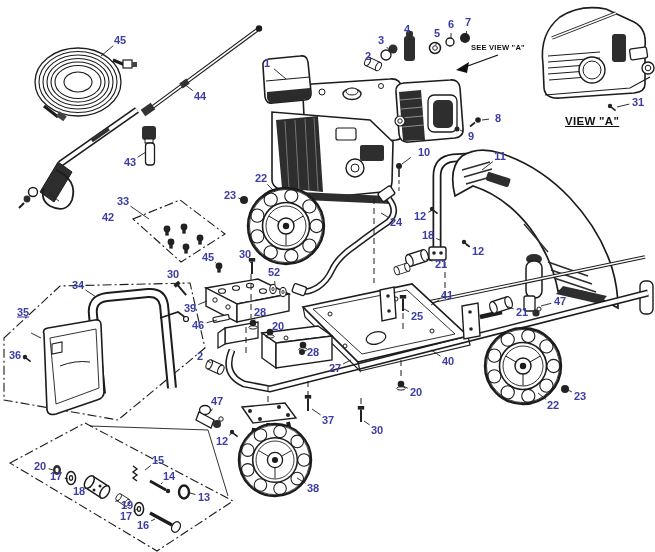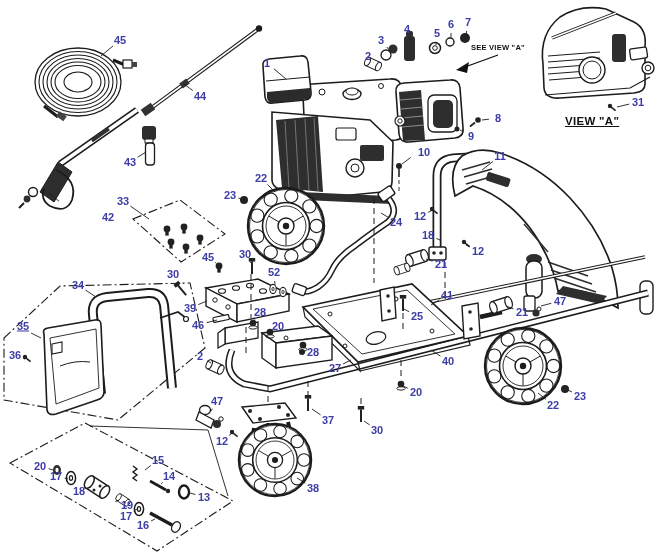--- a/index.html
+++ b/index.html
@@ -480,21 +480,21 @@
       <span class="callout" style="left: 208px; top: 257px;">45</span>
       <span class="callout" style="left: 173px; top: 274px;">30</span>
       <span class="callout" style="left: 274px; top: 272px;">52</span>
       <span class="callout" style="left: 190px; top: 308px;">39</span>
       <span class="callout" style="left: 198px; top: 325px;">46</span>
       <span class="callout" style="left: 260px; top: 312px;">28</span>
       <span class="callout" style="left: 278px; top: 326px;">20</span>
       <span class="callout" style="left: 200px; top: 356px;">2</span>
       <span class="callout" style="left: 313px; top: 352px;">28</span>
       <span class="callout" style="left: 78px; top: 285px;">34</span>
-      <span class="callout" style="left: 23px; top: 326px; text-decoration: underline;">35</span>
+      <span class="callout" style="left: 23px; top: 312px; text-decoration: underline;">35</span>
       <span class="callout" style="left: 15px; top: 355px;">36</span>
       <span class="callout" style="left: 217px; top: 401px;">47</span>
       <span class="callout" style="left: 222px; top: 441px;">12</span>
       <span class="callout" style="left: 313px; top: 488px;">38</span>
       <span class="callout" style="left: 328px; top: 420px;">37</span>
       <span class="callout" style="left: 377px; top: 430px;">30</span>
       <span class="callout" style="left: 335px; top: 368px;">27</span>
       <span class="callout" style="left: 448px; top: 361px;">40</span>
       <span class="callout" style="left: 447px; top: 295px;">41</span>
       <span class="callout" style="left: 417px; top: 316px;">25</span>

